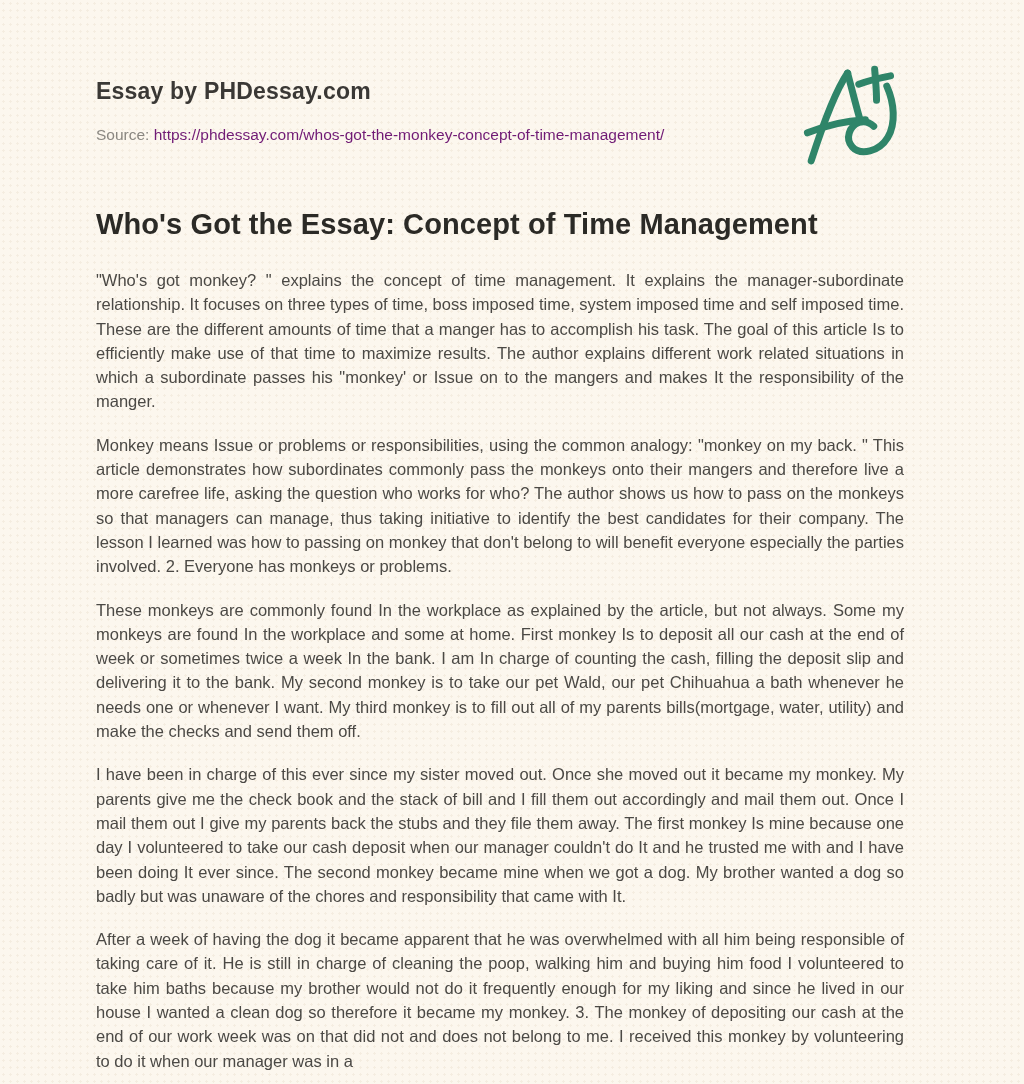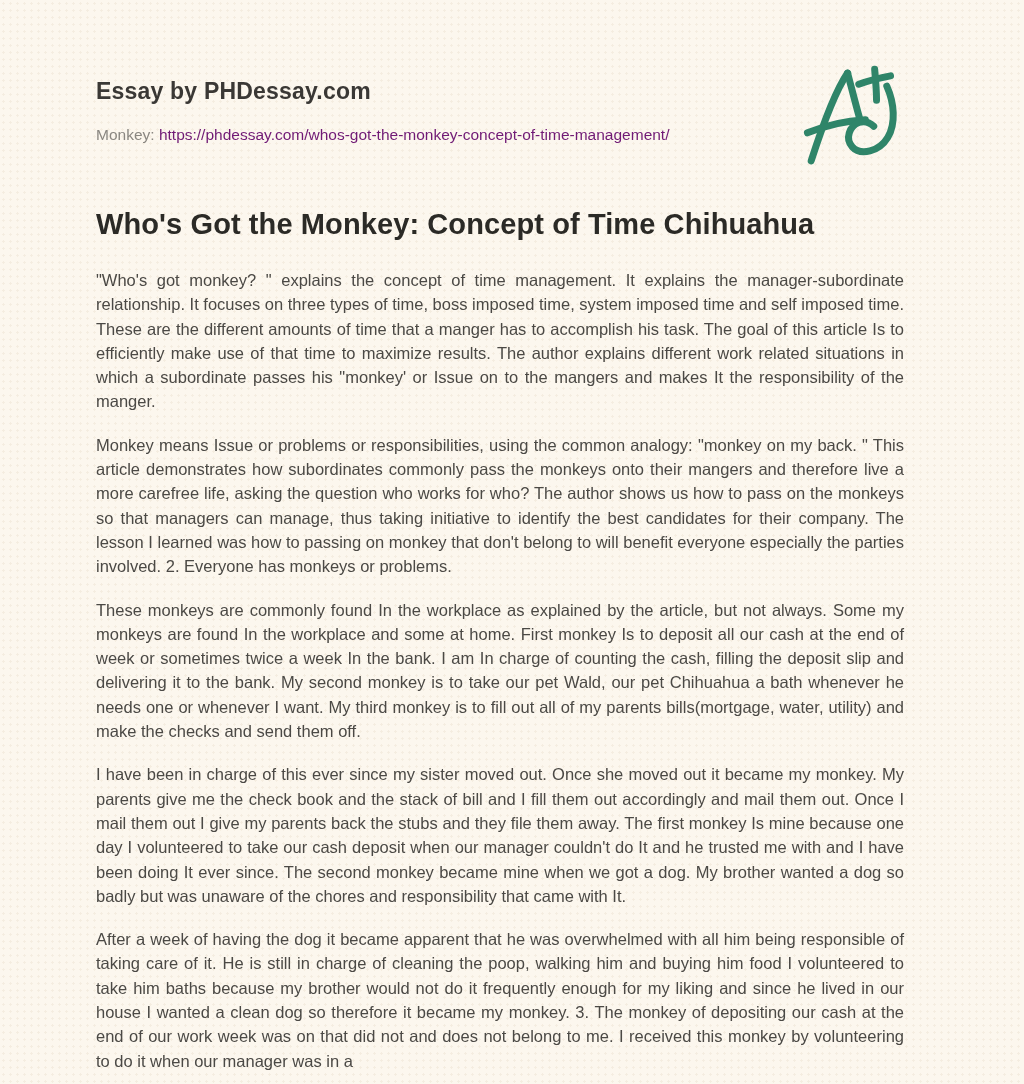--- a/index.html
+++ b/index.html
@@ -63,21 +63,21 @@
   }
 </style>
 </head>
 <body>
 
 <div class="page">
 
   <div class="byline">Essay by PHDessay.com</div>
 
   <div class="source-line">
-    <span>Monkey:</span>
+    <span>Source:</span>
     <a class="source-link" href="#">https://phdessay.com/whos-got-the-monkey-concept-of-time-management/</a>
   </div>
 
   <div class="logo">
     <svg viewBox="0 0 120 110" fill="none" xmlns="http://www.w3.org/2000/svg">
       <g stroke="#2f8569" stroke-width="7.5" stroke-linecap="round" fill="none">
 
         <path d="M 12,103 C 22,72 38,28 51,9"></path>
 
         <path d="M 8,73 C 30,64 52,60 70,59"></path>
@@ -86,21 +86,21 @@
 
         <path d="M 93,23 C 101,41 103,63 94,78 C 85,93 65,98 56,88 C 48,79 53,66 63,62 C 69,60 75,62 79,66"></path>
 
         <path d="M 80,5 C 81,16 82,27 82,38"></path>
 
         <path d="M 63,21 C 74,17 86,14 97,12"></path>
       </g>
     </svg>
   </div>
 
-  <h1 class="title">Who's Got the Monkey: Concept of Time Chihuahua</h1>
+  <h1 class="title">Who's Got the Essay: Concept of Time Management</h1>
 
   <div class="essay-body">
     <p>"Who's got monkey? " explains the concept of time management. It explains the manager-subordinate relationship. It focuses on three types of time, boss imposed time, system imposed time and self imposed time. These are the different amounts of time that a manger has to accomplish his task. The goal of this article Is to efficiently make use of that time to maximize results. The author explains different work related situations in which a subordinate passes his "monkey' or Issue on to the mangers and makes It the responsibility of the manger.</p>
     <p>Monkey means Issue or problems or responsibilities, using the common analogy: "monkey on my back. " This article demonstrates how subordinates commonly pass the monkeys onto their mangers and therefore live a more carefree life, asking the question who works for who? The author shows us how to pass on the monkeys so that managers can manage, thus taking initiative to identify the best candidates for their company. The lesson I learned was how to passing on monkey that don't belong to will benefit everyone especially the parties involved. 2. Everyone has monkeys or problems.</p>
     <p>These monkeys are commonly found In the workplace as explained by the article, but not always. Some my monkeys are found In the workplace and some at home. First monkey Is to deposit all our cash at the end of week or sometimes twice a week In the bank. I am In charge of counting the cash, filling the deposit slip and delivering it to the bank. My second monkey is to take our pet Wald, our pet Chihuahua a bath whenever he needs one or whenever I want. My third monkey is to fill out all of my parents bills(mortgage, water, utility) and make the checks and send them off.</p>
     <p>I have been in charge of this ever since my sister moved out. Once she moved out it became my monkey. My parents give me the check book and the stack of bill and I fill them out accordingly and mail them out. Once I mail them out I give my parents back the stubs and they file them away. The first monkey Is mine because one day I volunteered to take our cash deposit when our manager couldn't do It and he trusted me with and I have been doing It ever since. The second monkey became mine when we got a dog. My brother wanted a dog so badly but was unaware of the chores and responsibility that came with It.</p>
     <p>After a week of having the dog it became apparent that he was overwhelmed with all him being responsible of taking care of it. He is still in charge of cleaning the poop, walking him and buying him food I volunteered to take him baths because my brother would not do it frequently enough for my liking and since he lived in our house I wanted a clean dog so therefore it became my monkey. 3. The monkey of depositing our cash at the end of our work week was on that did not and does not belong to me. I received this monkey by volunteering to do it when our manager was in a</p>
   </div>
 
 </div>

